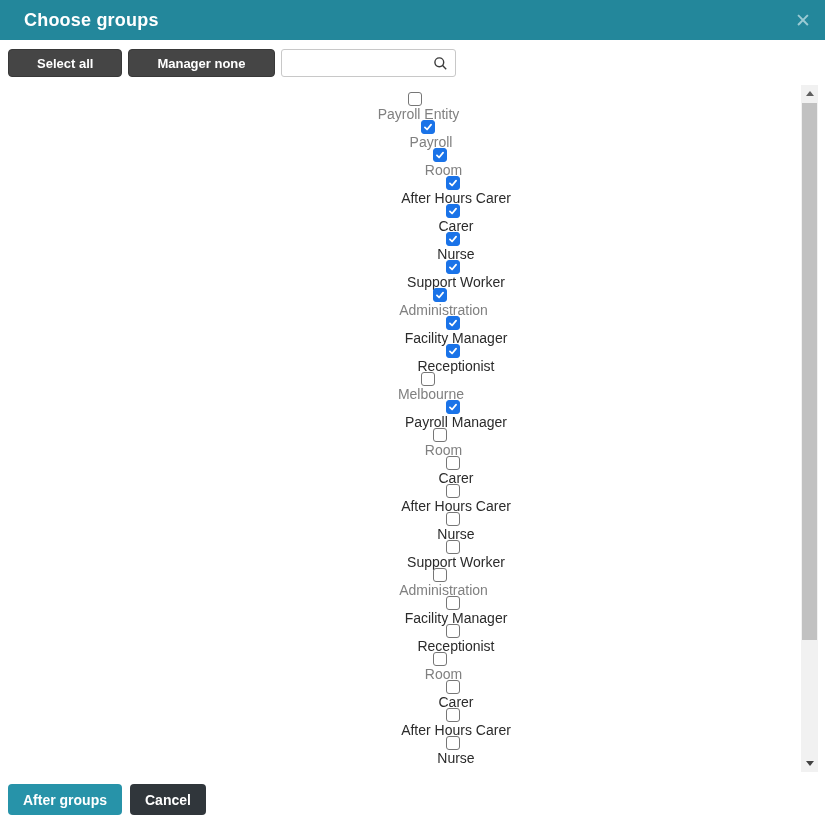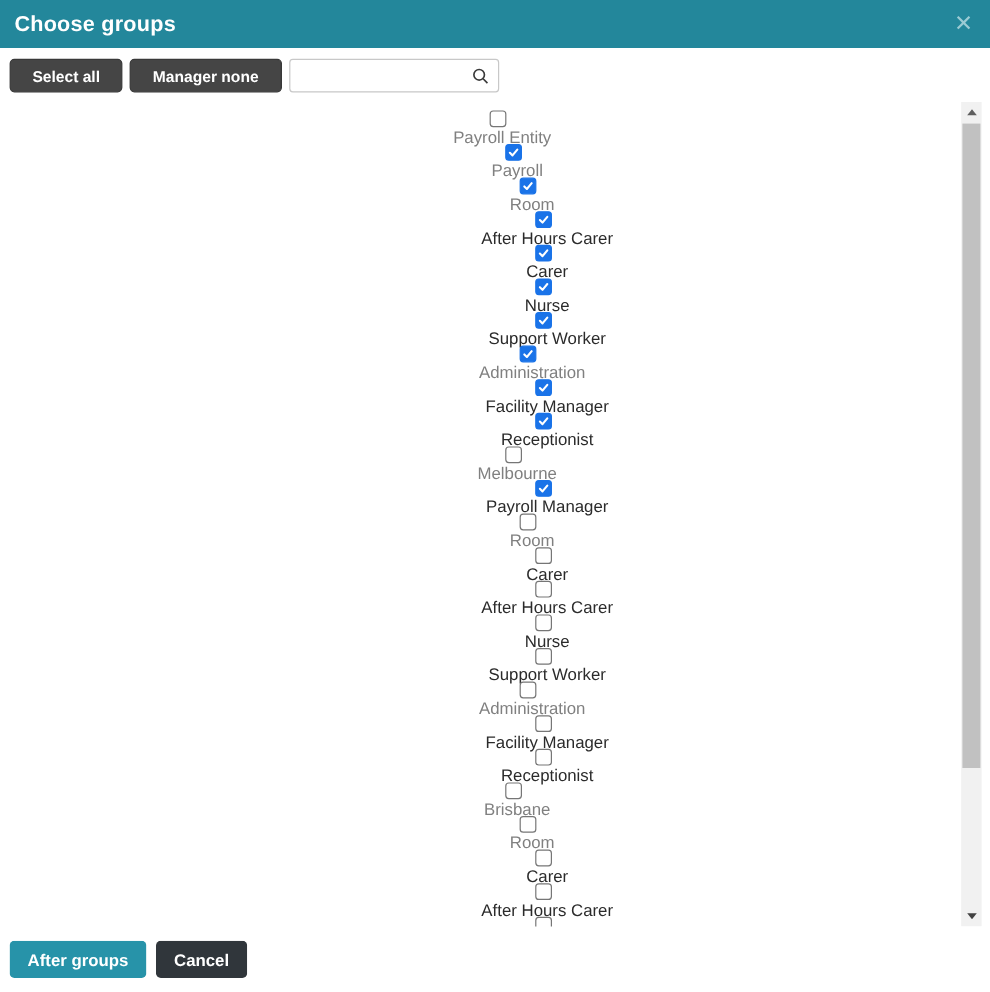--- a/index.html
+++ b/index.html
@@ -9,21 +9,21 @@
     font-family: "Liberation Sans", sans-serif;
     overflow: hidden;
   }
   .modal { width: 825px; height: 827px; background: #fff; position: relative; }
 
   
   .modal-header {
     height: 40px;
     background: var(--header-teal, #23879B);
     display: flex; align-items: center; justify-content: space-between;
-    padding: 0 14px 0 12px;
+    padding: 0 14px 0 24px;
     gap: 16px;
   }
   .modal-title {
     color: #fff; font-size: 18px; font-weight: bold; letter-spacing: .2px;
   }
   .close-icon {
     color: #9BCBD4; font-size: 19px; line-height: 1; cursor: pointer;
     font-weight: normal;
   }
 
@@ -36,21 +36,21 @@
   .btn {
     display: inline-flex; align-items: center; justify-content: center;
     border-radius: 4px; color: #fff; cursor: pointer;
     font-family: "Liberation Sans", sans-serif;
     font-size: 13px; font-weight: bold;
     border: 1px solid transparent;
   }
   .btn.dark {
     background: var(--dark-button, #454545);
     border-color: #383838;
-    height: 28px; padding: 0 18px; margin-right: 6px;
+    height: 28px; padding: 0 28px; margin-right: 6px;
   }
   .search-wrap {
     position: relative; display: inline-flex; align-items: center;
     width: 175px; height: 28px; background: #fff;
     border: 1px solid #C8C8C8; border-radius: 3px;
   }
   .search-input {
     border: none; outline: none; background: transparent;
     width: 100%; height: 100%; padding: 0 26px 0 8px;
     font-size: 13px; font-family: "Liberation Sans", sans-serif; color: #333;
@@ -286,26 +286,20 @@
     <span class="checkbox">
       
     </span>
     <span class="row-label leaf">Facility Manager</span>
   </div>
         <div class="tree-row" style="padding-left: 87px;">
     <span class="checkbox">
       
     </span>
     <span class="row-label leaf">Receptionist</span>
-  </div>
-        <div class="tree-row" style="padding-left: 37px;">
-    <span class="checkbox">
-      
-    </span>
-    <span class="row-label parent">Brisbane</span>
   </div>
         <div class="tree-row" style="padding-left: 62px;">
     <span class="checkbox">
       
     </span>
     <span class="row-label parent">Room</span>
   </div>
         <div class="tree-row" style="padding-left: 87px;">
     <span class="checkbox">
       

